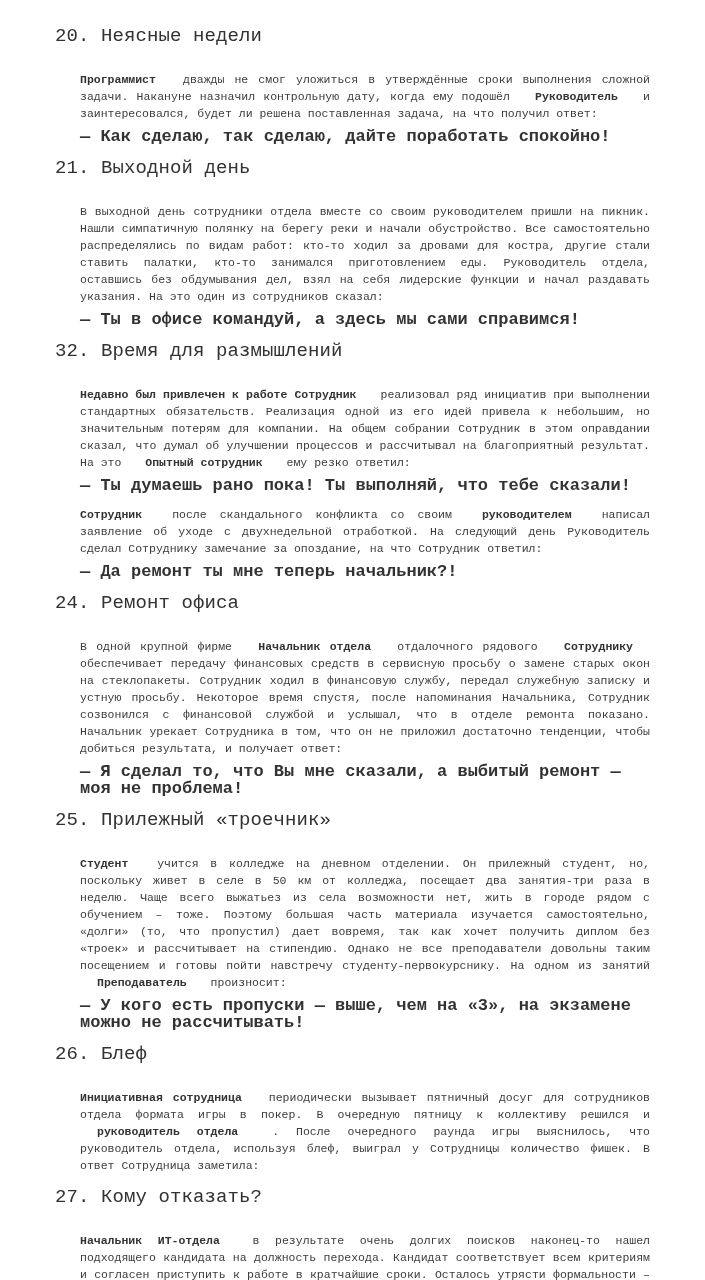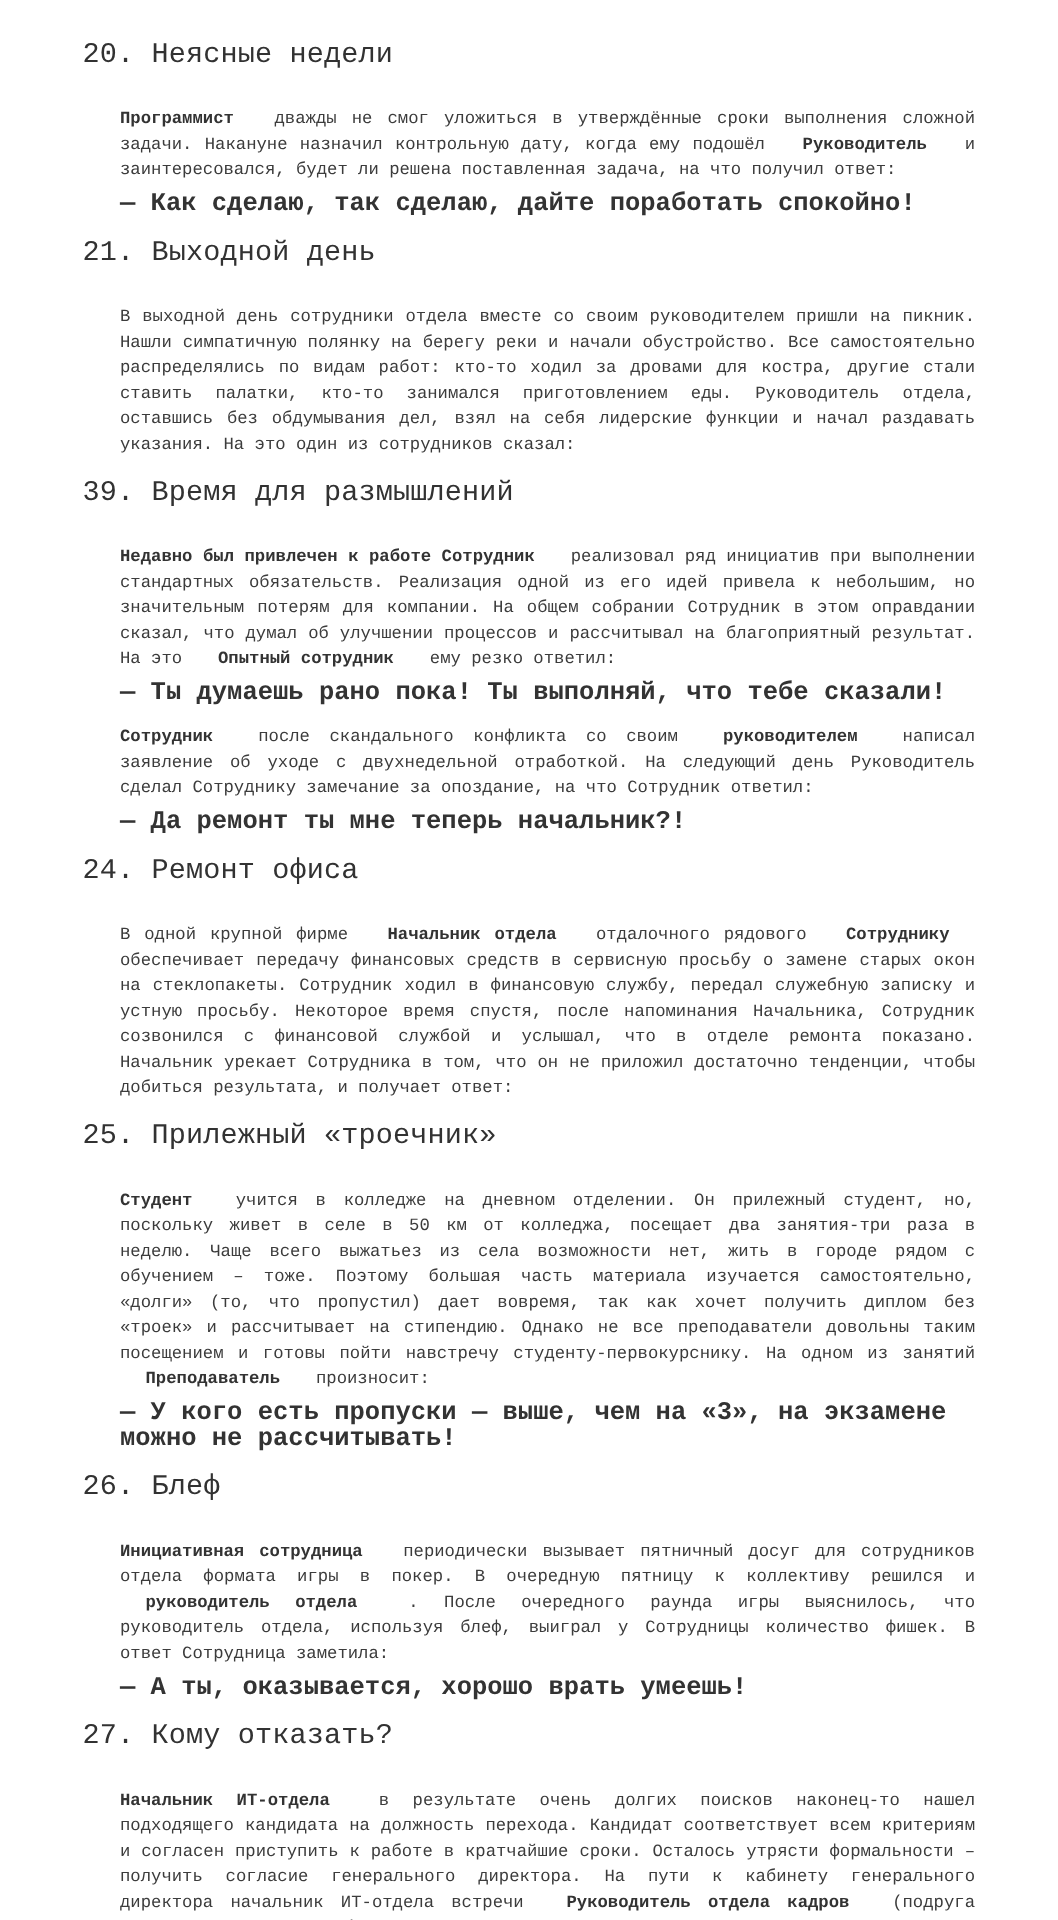--- a/index.html
+++ b/index.html
@@ -64,48 +64,49 @@
 
   <section class="case">
     <h2 class="case-title">20. Неясные недели</h2>
     <div class="case-body"><span class="seg-b">Программист</span><span class="seg"> дважды не смог уложиться в утверждённые сроки выполнения сложной задачи. Накануне назначил контрольную дату, когда ему подошёл </span><span class="seg-b">Руководитель</span><span class="seg"> и заинтересовался, будет ли решена поставленная задача, на что получил ответ:</span></div>
     <p class="case-quote">— Как сделаю, так сделаю, дайте поработать спокойно!</p>
   </section>
 
   <section class="case">
     <h2 class="case-title">21. Выходной день</h2>
     <div class="case-body"><span class="seg">В выходной день сотрудники отдела вместе со своим руководителем пришли на пикник. Нашли симпатичную полянку на берегу реки и начали обустройство. Все самостоятельно распределялись по видам работ: кто-то ходил за дровами для костра, другие стали ставить палатки, кто-то занимался приготовлением еды. Руководитель отдела, оставшись без обдумывания дел, взял на себя лидерские функции и начал раздавать указания. На это один из сотрудников сказал:</span></div>
+    <p class="case-quote">— Ты в офисе командуй, а здесь мы сами справимся!</p>
   </section>
 
   <section class="case">
-    <h2 class="case-title">39. Время для размышлений</h2>
+    <h2 class="case-title">32. Время для размышлений</h2>
     <div class="case-body"><span class="seg-b">Недавно был привлечен к работе Сотрудник</span><span class="seg"> реализовал ряд инициатив при выполнении стандартных обязательств. Реализация одной из его идей привела к небольшим, но значительным потерям для компании. На общем собрании Сотрудник в этом оправдании сказал, что думал об улучшении процессов и рассчитывал на благоприятный результат. На это </span><span class="seg-b">Опытный сотрудник</span><span class="seg"> ему резко ответил:</span></div>
     <p class="case-quote">— Ты думаешь рано пока! Ты выполняй, что тебе сказали!</p>
   </section>
 
   <section class="case">
     <div class="case-body"><span class="seg-b">Сотрудник</span><span class="seg"> после скандального конфликта со своим </span><span class="seg-b">руководителем</span><span class="seg"> написал заявление об уходе с двухнедельной отработкой. На следующий день Руководитель сделал Сотруднику замечание за опоздание, на что Сотрудник ответил:</span></div>
     <p class="case-quote">— Да ремонт ты мне теперь начальник?!</p>
   </section>
 
   <section class="case">
     <h2 class="case-title">24. Ремонт офиса</h2>
     <div class="case-body"><span class="seg">В одной крупной фирме </span><span class="seg-b">Начальник отдела</span><span class="seg"> отдалочного рядового </span><span class="seg-b">Сотруднику</span><span class="seg"> обеспечивает передачу финансовых средств в сервисную просьбу о замене старых окон на стеклопакеты. Сотрудник ходил в финансовую службу, передал служебную записку и устную просьбу. Некоторое время спустя, после напоминания Начальника, Сотрудник созвонился с финансовой службой и услышал, что в отделе ремонта показано. Начальник урекает Сотрудника в том, что он не приложил достаточно тенденции, чтобы добиться результата, и получает ответ:</span></div>
+    <p class="case-quote">— Я сделал то, что Вы мне сказали, а выбитый ремонт — моя не проблема!</p>
   </section>
 
   <section class="case">
     <h2 class="case-title">25. Прилежный «троечник»</h2>
     <div class="case-body"><span class="seg-b">Студент</span><span class="seg"> учится в колледже на дневном отделении. Он прилежный студент, но, поскольку живет в селе в 50 км от колледжа, посещает два занятия-три раза в неделю. Чаще всего выжатьез из села возможности нет, жить в городе рядом с обучением – тоже. Поэтому большая часть материала изучается самостоятельно, «долги» (то, что пропустил) дает вовремя, так как хочет получить диплом без «троек» и рассчитывает на стипендию. Однако не все преподаватели довольны таким посещением и готовы пойти навстречу студенту-первокурснику. На одном из занятий </span><span class="seg-b">Преподаватель</span><span class="seg"> произносит:</span></div>
     <p class="case-quote">— У кого есть пропуски — выше, чем на «3», на экзамене можно не рассчитывать!</p>
   </section>
 
   <section class="case">
     <h2 class="case-title">26. Блеф</h2>
     <div class="case-body"><span class="seg-b">Инициативная сотрудница</span><span class="seg"> периодически вызывает пятничный досуг для сотрудников отдела формата игры в покер. В очередную пятницу к коллективу решился и </span><span class="seg-b">руководитель отдела</span><span class="seg"> . После очередного раунда игры выяснилось, что руководитель отдела, используя блеф, выиграл у Сотрудницы количество фишек. В ответ Сотрудница заметила:</span></div>
-    <p class="case-quote">— А ты, оказывается, хорошо врать умеешь!</p>
   </section>
 
   <section class="case">
     <h2 class="case-title">27. Кому отказать?</h2>
     <div class="case-body"><span class="seg-b">Начальник ИТ-отдела</span><span class="seg"> в результате очень долгих поисков наконец-то нашел подходящего кандидата на должность перехода. Кандидат соответствует всем критериям и согласен приступить к работе в кратчайшие сроки. Осталось утрясти формальности – получить согласие генерального директора. На пути к кабинету генерального директора начальник ИТ-отдела встречи </span><span class="seg-b">Руководитель отдела кадров</span><span class="seg"> (подруга генерального директора) и говорит:</span></div>
     <p class="case-quote">— Я тебе такую эффективность нашел, мой племянник, кстати! А этому кандидату ты открой!</p>
   </section>
 
 </div>
 

